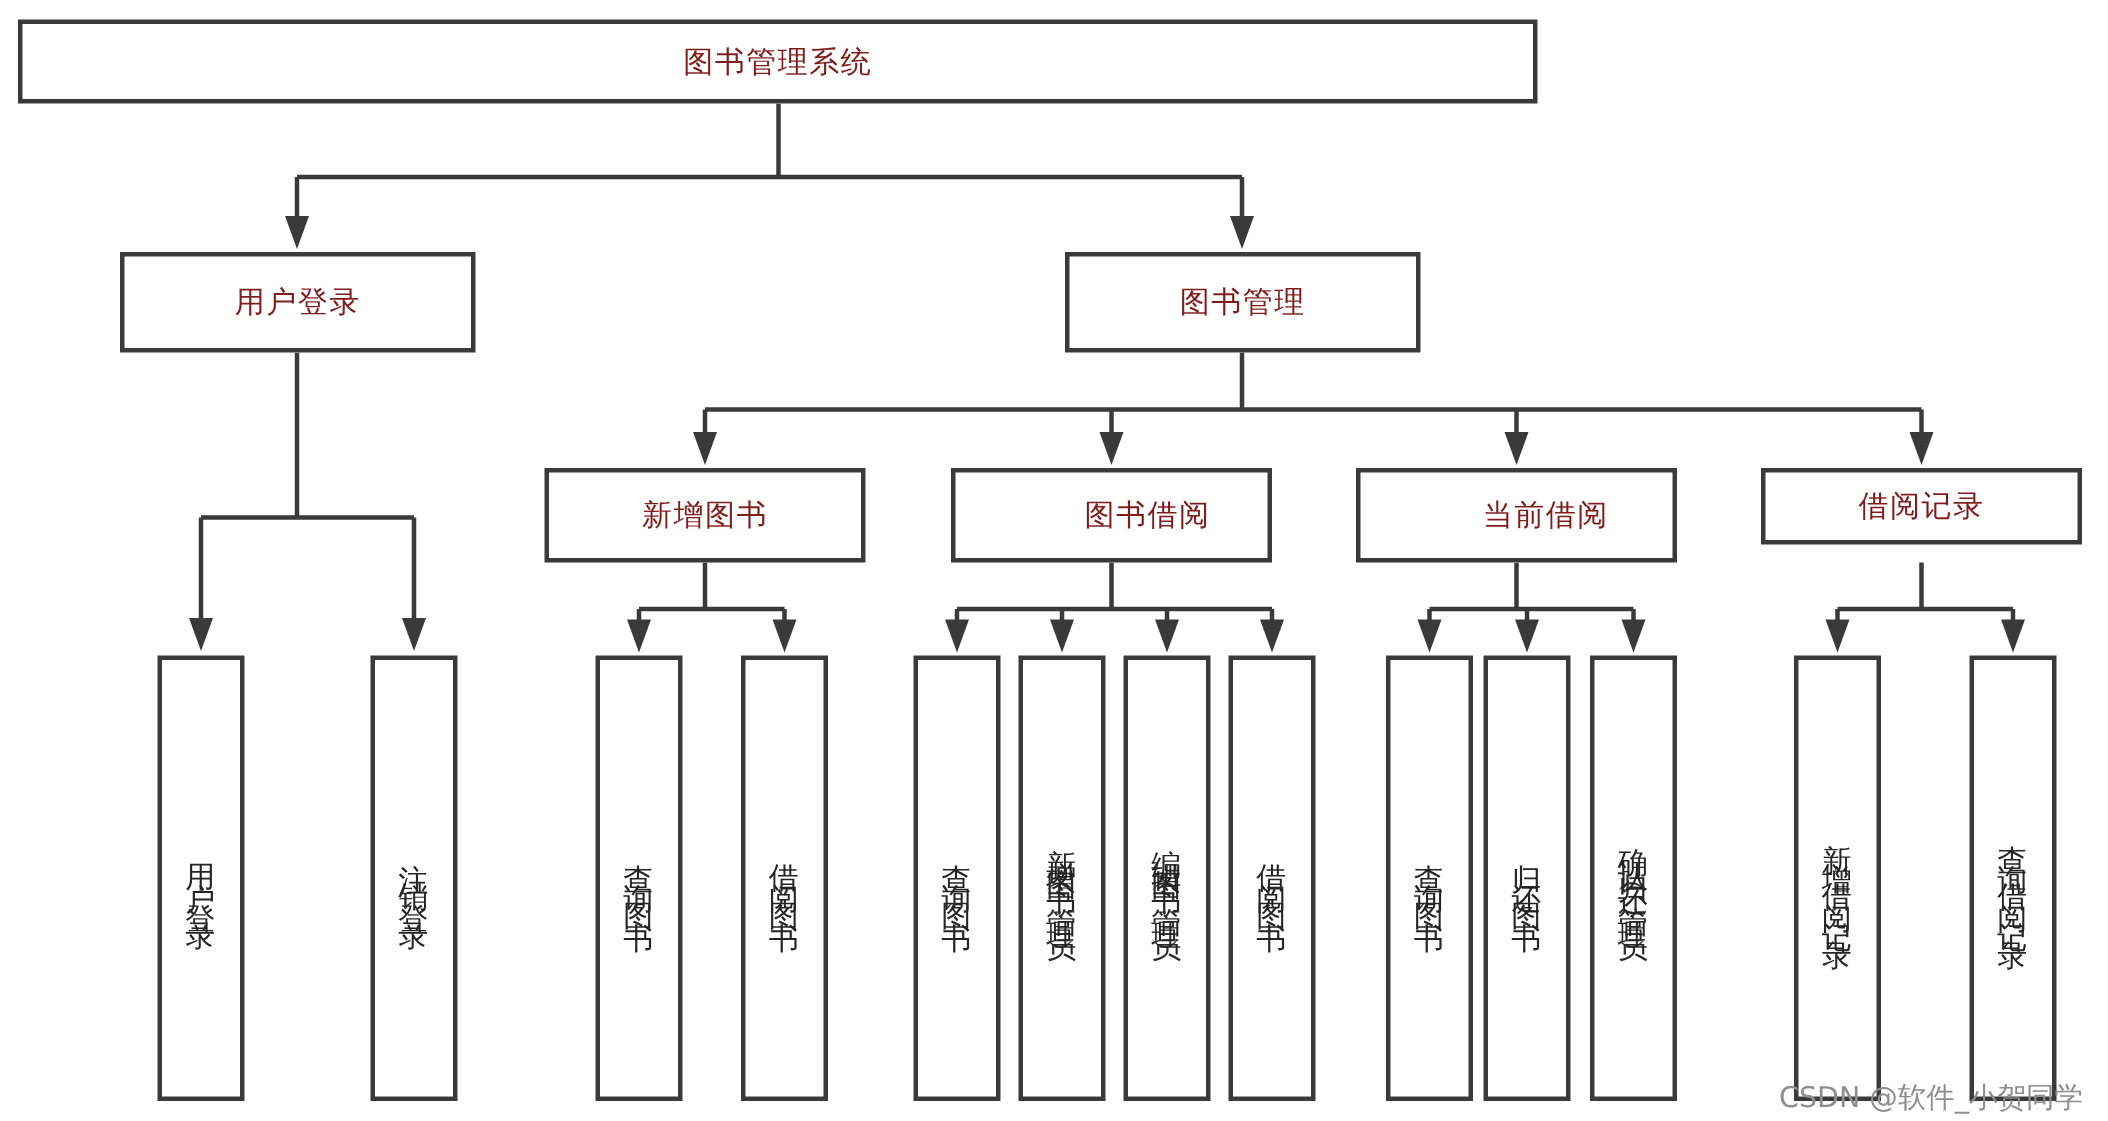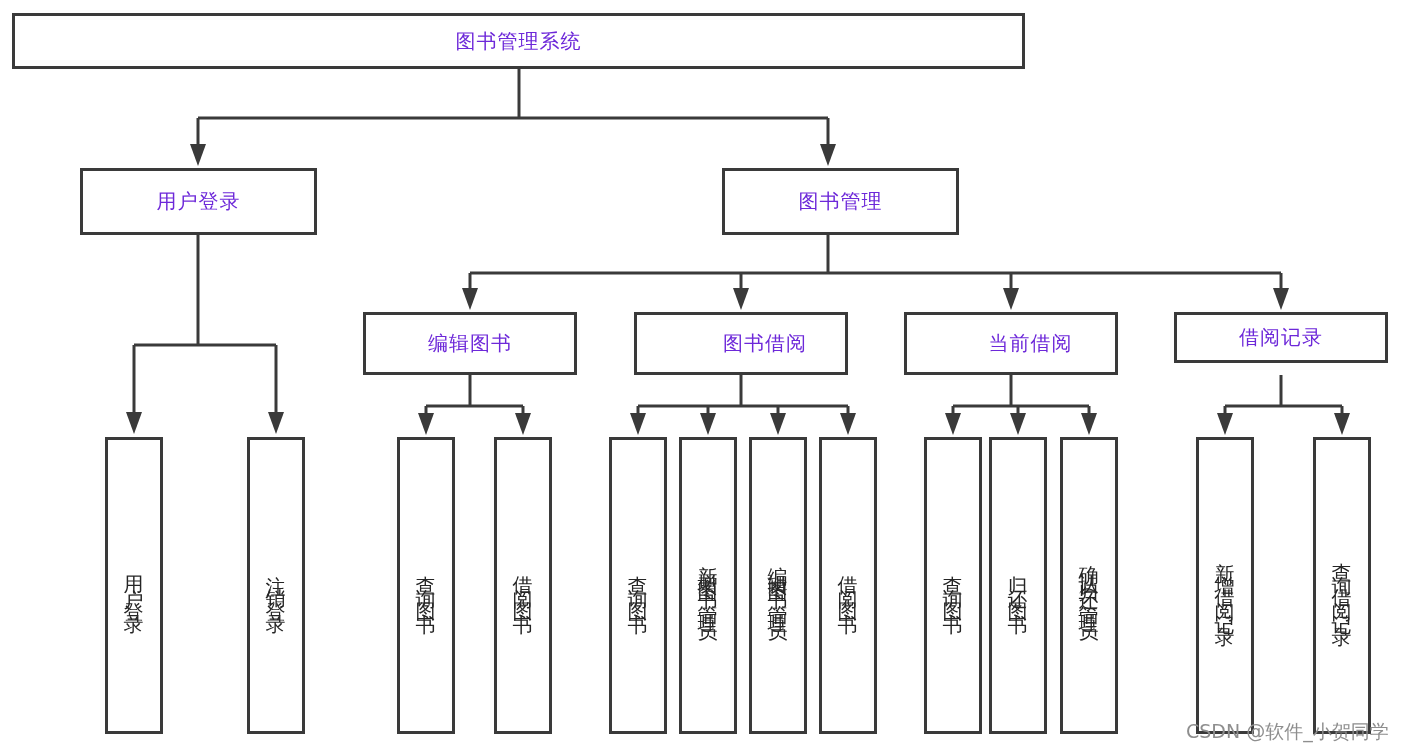--- a/index.html
+++ b/index.html
@@ -27,21 +27,21 @@
     display: flex;
     align-items: center;
     justify-content: center;
     color: #252525;
   }
   .node.root { border-width: 3px; }
   .h-label {
     font-size: 20px;
     letter-spacing: 1px;
     white-space: nowrap;
-    color: #6d28d9;
+    color: #7f1d1d;
   }
   .v-label {
     writing-mode: vertical-rl;
     text-orientation: mixed;
     font-size: 20px;
     line-height: 1;
     letter-spacing: 13px;
     color: #252525;
   }
   .v-label.tight { letter-spacing: 8px; }
@@ -137,26 +137,26 @@
     </g>
   </svg>
 
   <div class="node root" style="left:12px; top:13px; width:1013px; height:56px;">
     <span class="h-label">图书管理系统</span>
   </div>
 
   <div class="node" style="left:80px; top:168px; width:237px; height:67px;">
     <span class="h-label">用户登录</span>
   </div>
-  <div class="node" style="left:710px; top:168px; width:237px; height:67px;margin-left:12px;">
+  <div class="node" style="left:710px; top:168px; width:237px; height:67px;">
     <span class="h-label">图书管理</span>
   </div>
 
   <div class="node" style="left:363px; top:312px; width:214px; height:63px;">
-    <span class="h-label">编辑图书</span>
+    <span class="h-label">新增图书</span>
   </div>
   <div class="node" style="left:634px; top:312px; width:214px; height:63px;padding-left:48px;">
     <span class="h-label">图书借阅</span>
   </div>
   <div class="node" style="left:904px; top:312px; width:214px; height:63px;padding-left:39px;">
     <span class="h-label">当前借阅</span>
   </div>
   <div class="node" style="left:1174px; top:312px; width:214px; height:51px;">
     <span class="h-label">借阅记录</span>
   </div>

